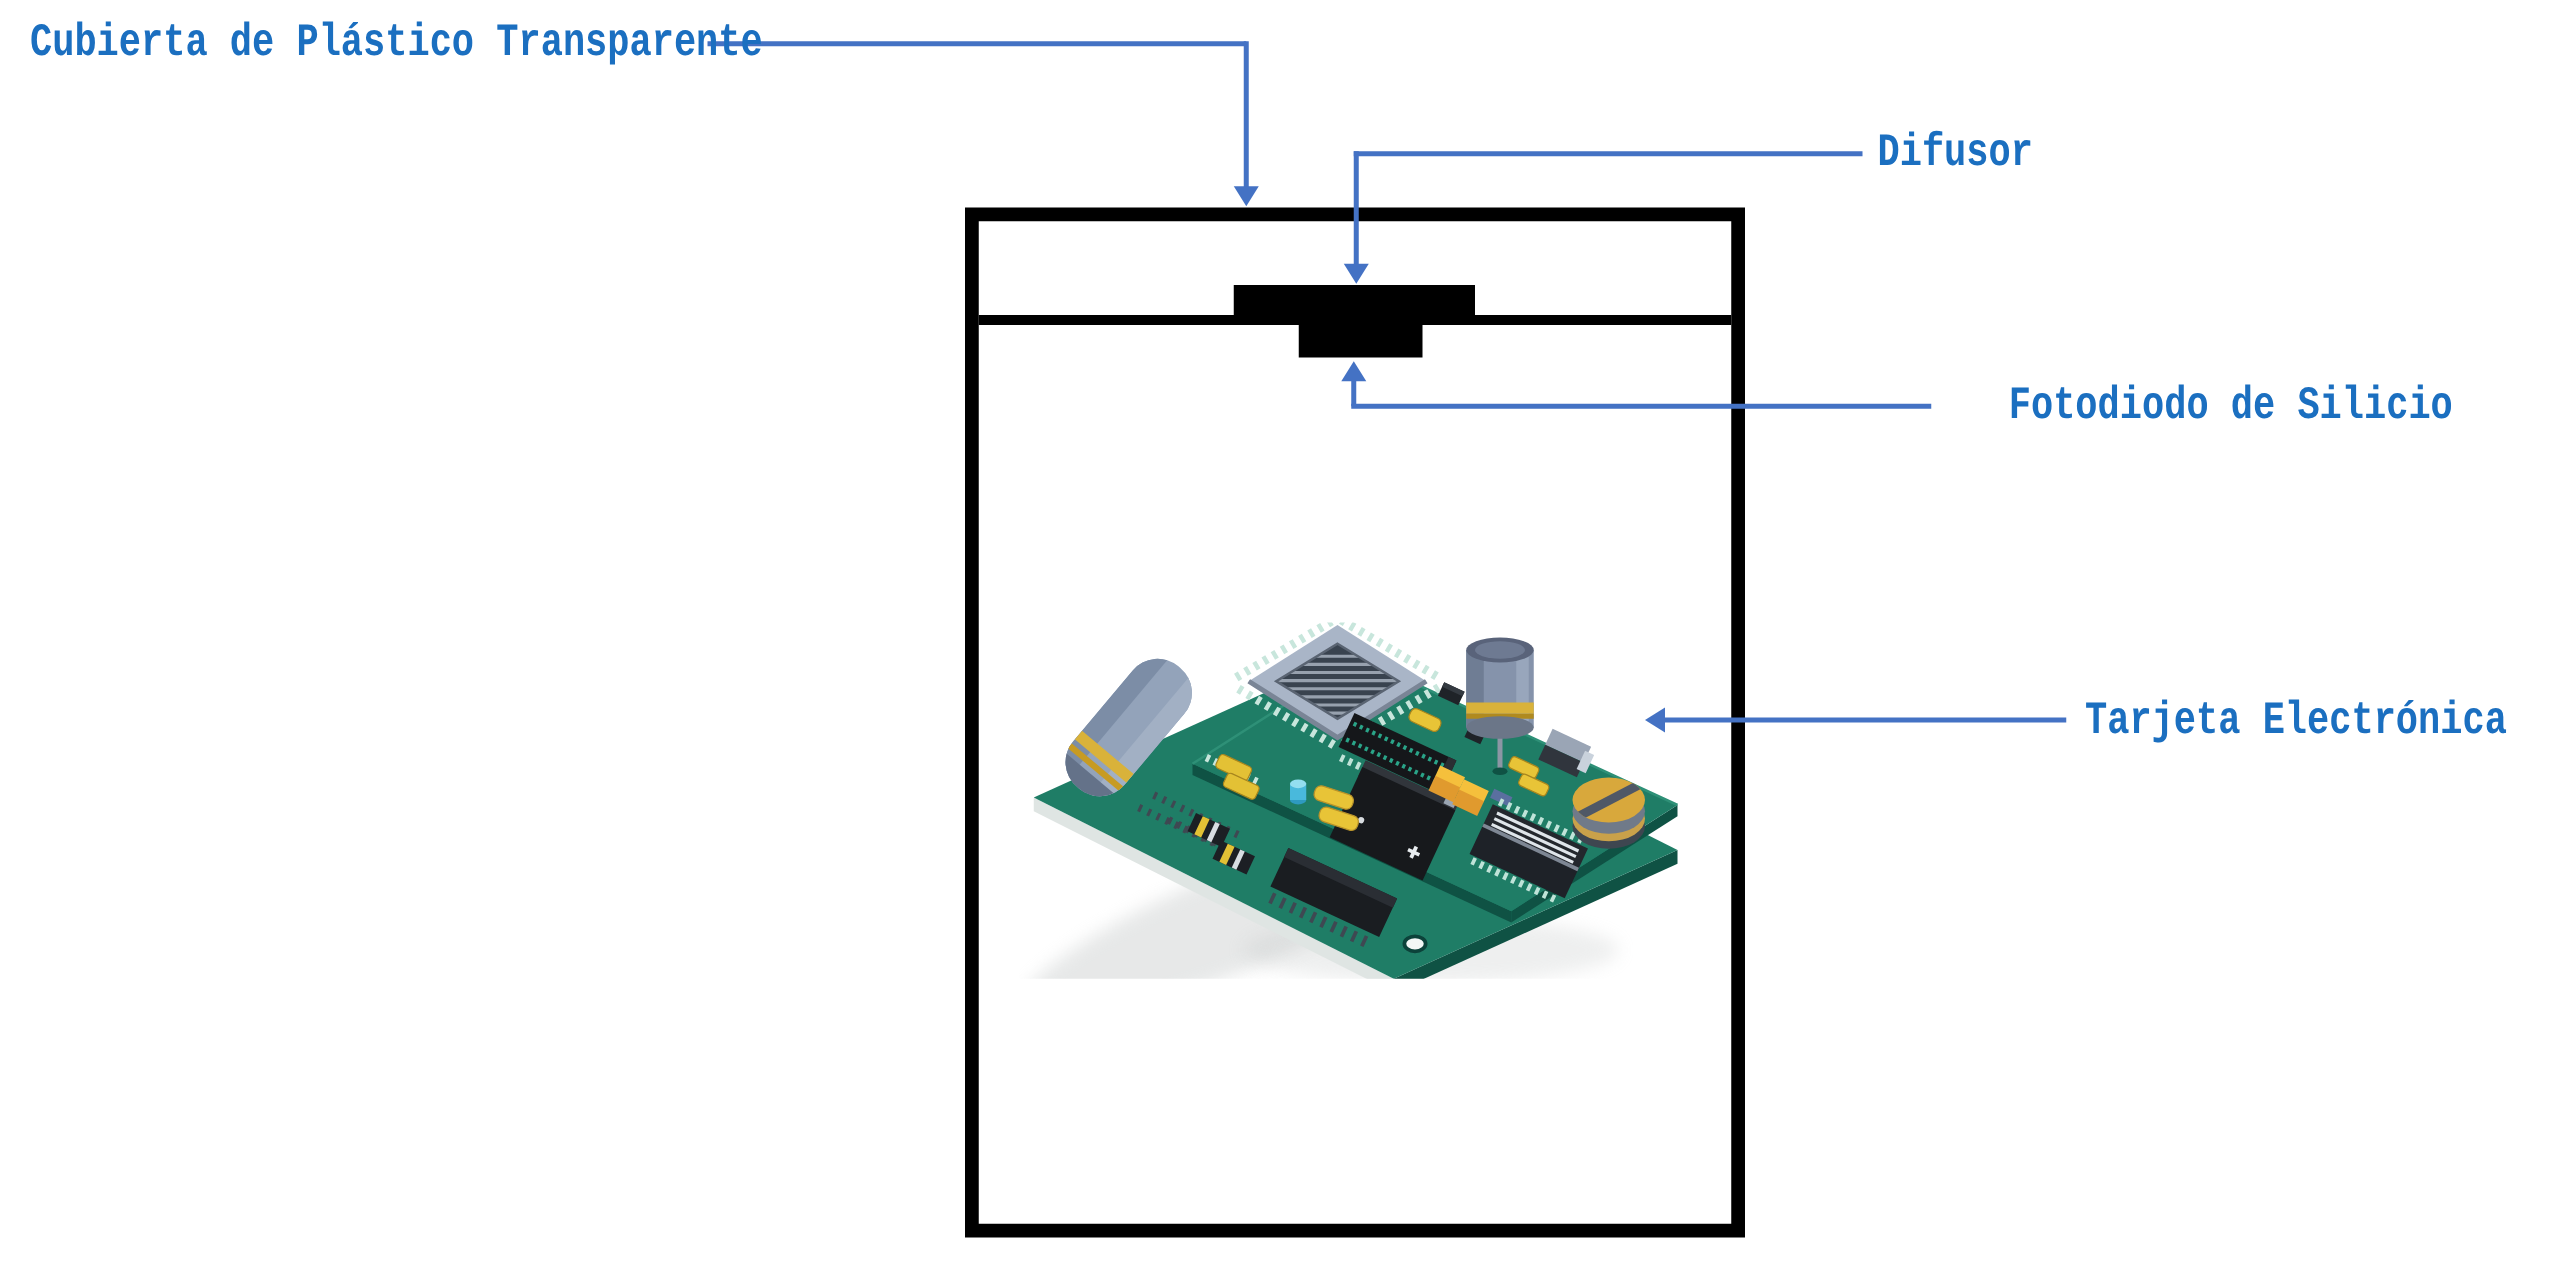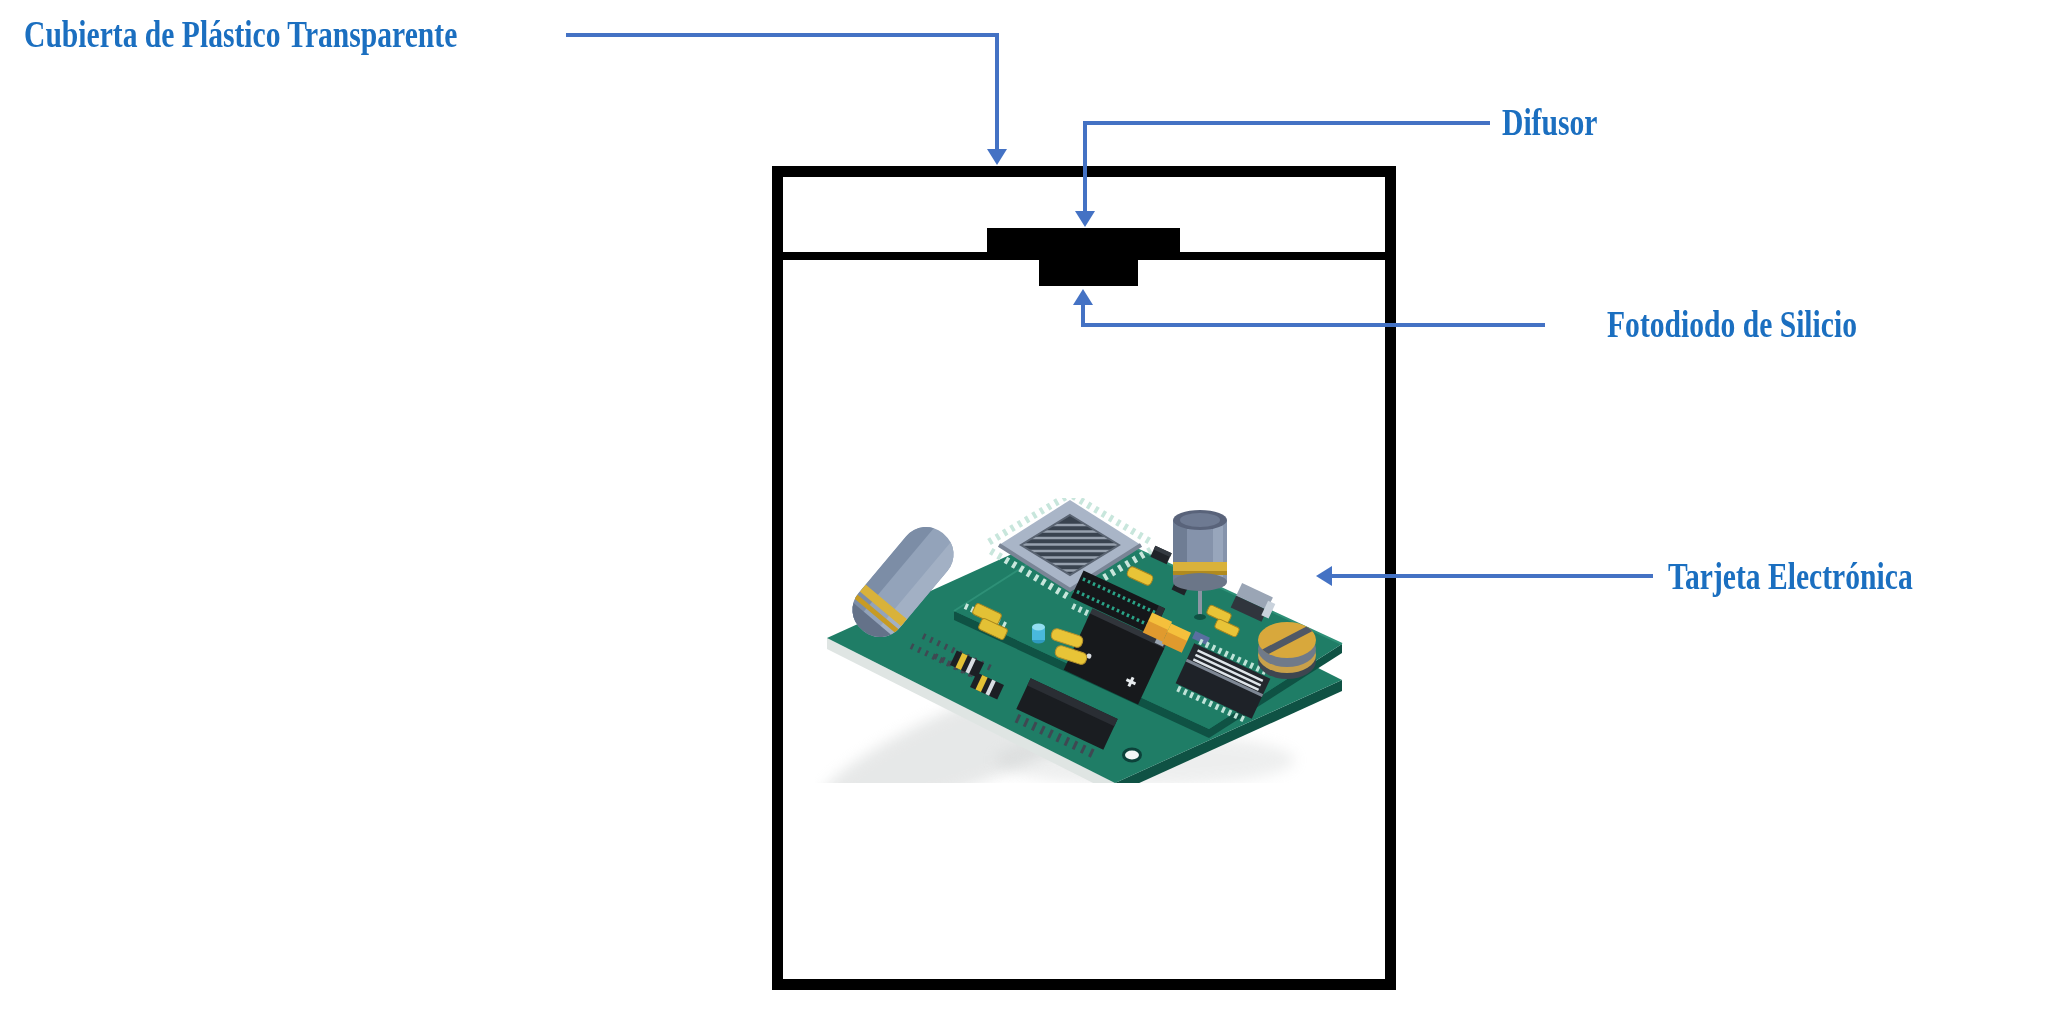--- a/index.html
+++ b/index.html
@@ -1,19 +1,19 @@
 <!DOCTYPE html>
 <html style="--background-color: #FFFFFF; --label-color: #1B6FC0; --leader-color: #4472C4; --outline-color: #000000; --board-green: #1F7D66; --board-edge: #0F5244;"><head>
 <meta charset="utf-8">
 <style>
   html,body{margin:0;padding:0;background:#fff;}
   #stage{
     position:relative;width:2048px;height:1010px;overflow:hidden;
     background:var(--background-color,#fff);
-    font-family:Liberation Serif, serif;
+    font-family:Liberation Mono, monospace;
   }
   .label{
     position:absolute;white-space:nowrap;
     font-weight:700;font-size:37px;line-height:42px;
     color:var(--label-color,#1B6FC0);
     transform:scaleX(0.8);transform-origin:0 50%;
   }
   .lead{position:absolute;background:var(--leader-color,#4472C4);}
   .arr{position:absolute;width:0;height:0;}
   .arr-down{border-left:10px solid transparent;border-right:10px solid transparent;border-top:16px solid var(--leader-color,#4472C4);}

